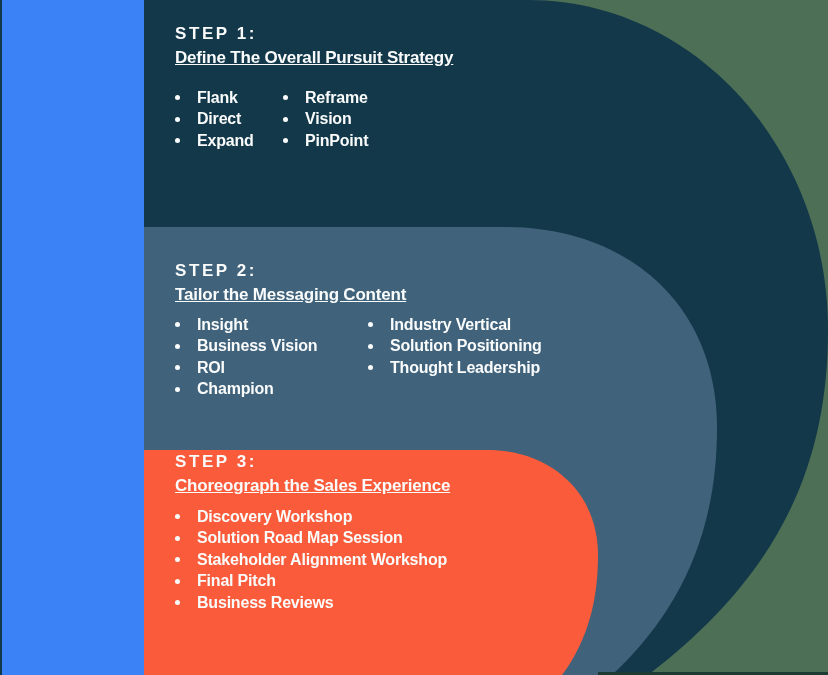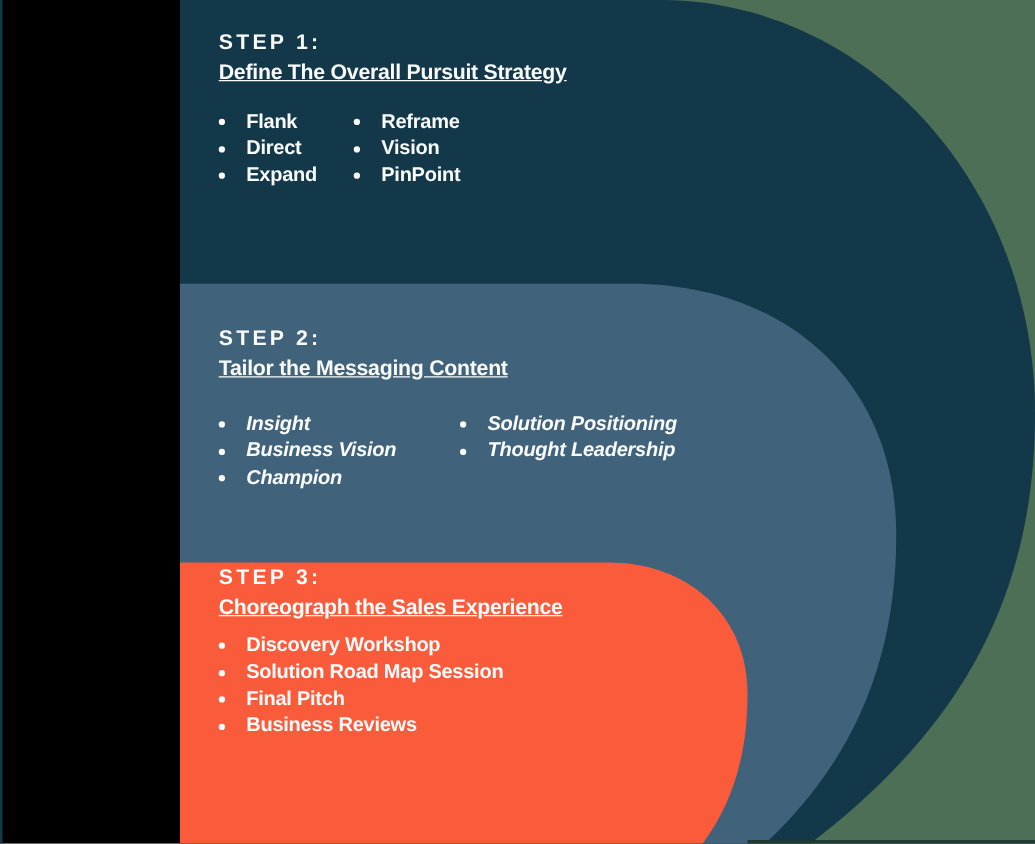--- a/index.html
+++ b/index.html
@@ -5,21 +5,21 @@
   html, body {
     margin: 0;
     padding: 0;
     background: #ffffff;
   }
   .canvas {
     position: relative;
     width: 828px;
     height: 675px;
     overflow: hidden;
-    background: #000000;
+    background: #3b82f6;
     font-family: "Liberation Sans", sans-serif;
   }
   .shapes-svg {
     position: absolute;
     left: 0;
     top: 0;
     width: 828px;
     height: 675px;
     display: block;
   }
@@ -41,21 +41,21 @@
   .step-title {
     font-size: 17px;
     line-height: 20px;
     margin-top: 3px;
     letter-spacing: -0.2px;
     white-space: pre;
     text-decoration: underline;
   }
   .cols { display: flex; }
   .step1 .cols { margin-top: 19px; }
-  .step2 .cols { margin-top: 24px; font-style: italic; }
+  .step2 .cols { margin-top: 9px; }
   .step3 .cols { margin-top: 10px; }
   .step1 .col:first-child { width: 108px; }
   .step2 .col:first-child { width: 193px; }
   .row {
     display: flex;
     align-items: center;
     height: 21.5px;
     font-size: 16px;
     letter-spacing: -0.2px;
     white-space: pre;
@@ -126,24 +126,32 @@
         <div class="row">
           <span class="dot"></span>
           <span>Insight</span>
         </div>
         <div class="row">
           <span class="dot"></span>
           <span>Business Vision</span>
         </div>
         <div class="row">
           <span class="dot"></span>
+          <span>ROI</span>
+        </div>
+        <div class="row">
+          <span class="dot"></span>
           <span>Champion</span>
         </div>
       </div>
       <div class="col">
+        <div class="row">
+          <span class="dot"></span>
+          <span>Industry Vertical</span>
+        </div>
         <div class="row">
           <span class="dot"></span>
           <span>Solution Positioning</span>
         </div>
         <div class="row">
           <span class="dot"></span>
           <span>Thought Leadership</span>
         </div>
       </div>
     </div>
@@ -157,20 +165,24 @@
         <div class="row">
           <span class="dot"></span>
           <span>Discovery Workshop</span>
         </div>
         <div class="row">
           <span class="dot"></span>
           <span>Solution Road Map Session</span>
         </div>
         <div class="row">
           <span class="dot"></span>
+          <span>Stakeholder Alignment Workshop</span>
+        </div>
+        <div class="row">
+          <span class="dot"></span>
           <span>Final Pitch</span>
         </div>
         <div class="row">
           <span class="dot"></span>
           <span>Business Reviews</span>
         </div>
       </div>
     </div>
   </div>
 

